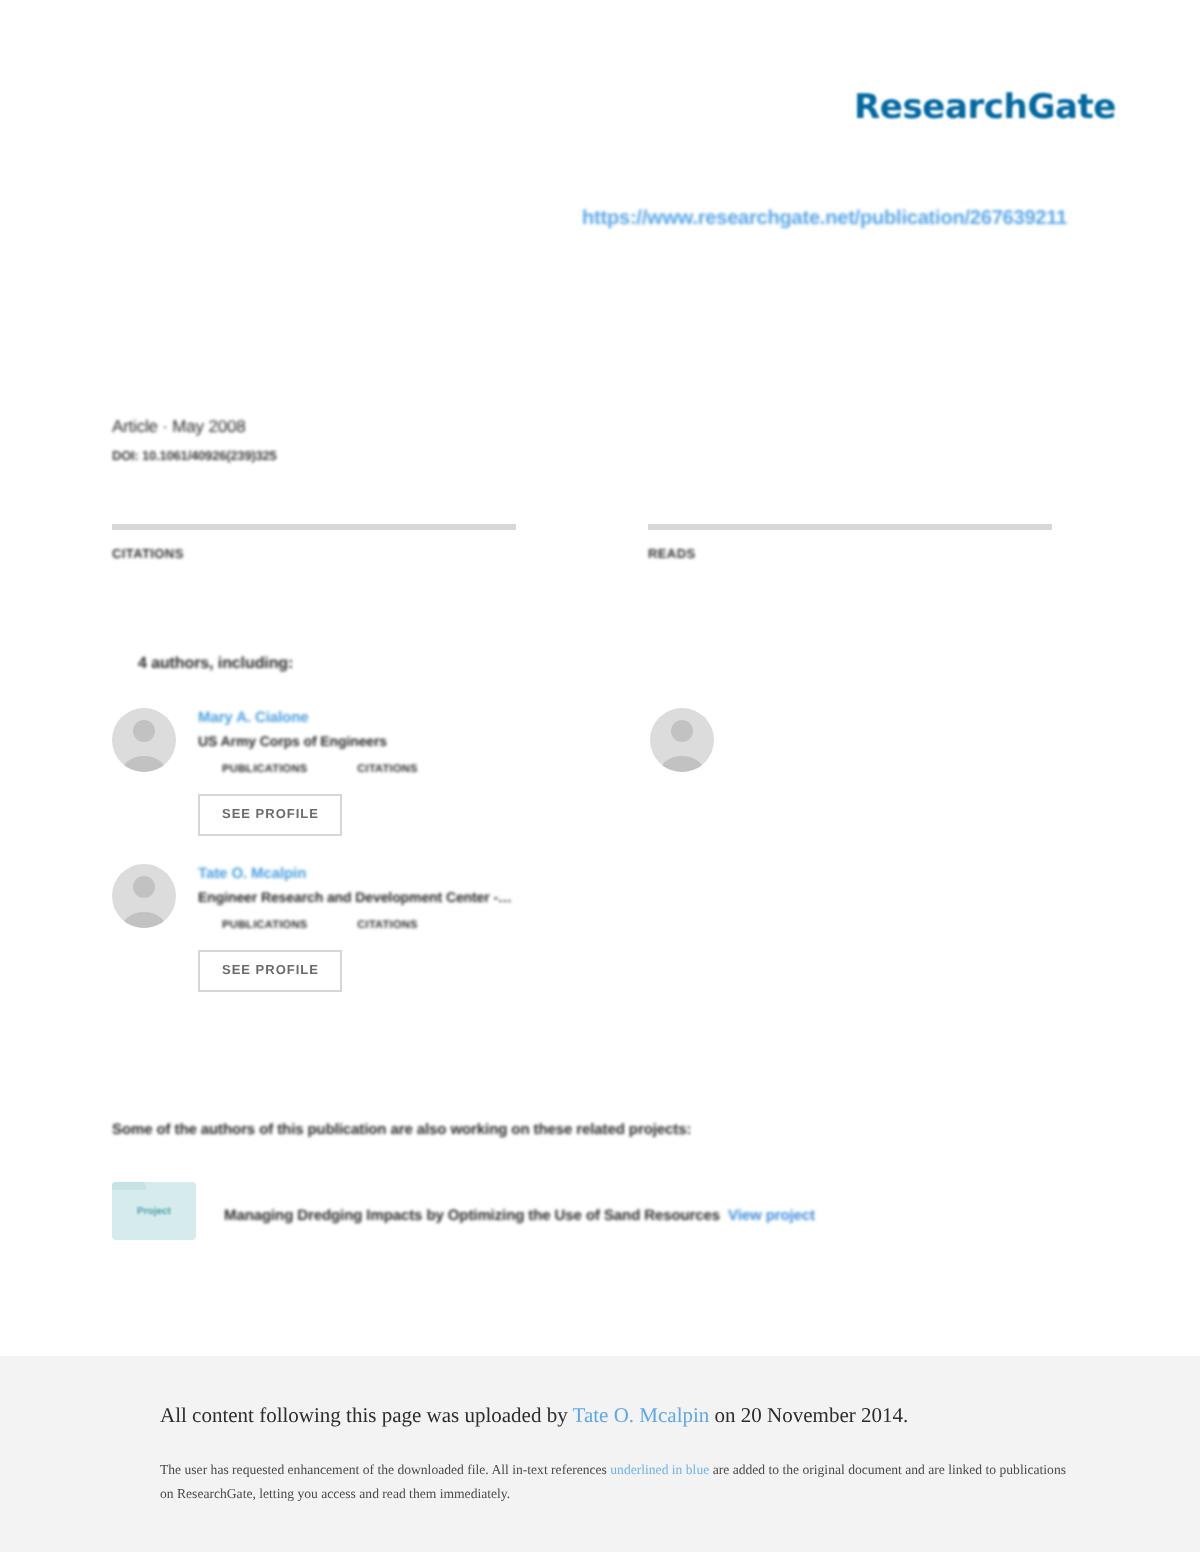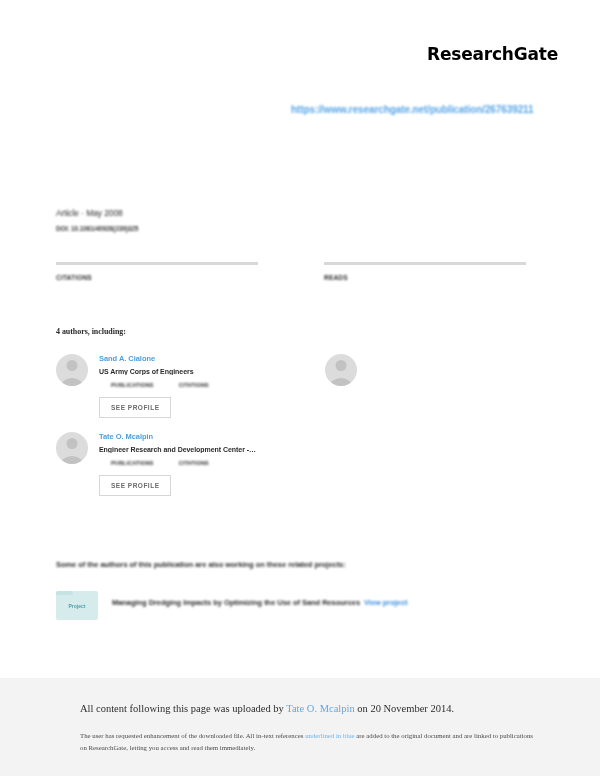--- a/index.html
+++ b/index.html
@@ -35,21 +35,21 @@
     position: absolute;
     top: 44px;
     right: 42px;
     text-align: right;
   }
   .rg-logo {
     font-family: "DejaVu Sans", sans-serif;
     font-size: 17px;
     font-weight: 700;
     letter-spacing: -0.2px;
-    color: #000000;
+    color: #0369a1;
     filter: blur(0.45px);
     white-space: nowrap;
   }
 
   .rg-url {
     position: absolute;
     top: 104px;
     left: 291px;
     font-size: 10px;
     font-weight: 700;
@@ -102,27 +102,26 @@
     font-weight: 700;
     color: #2f2f2f;
     letter-spacing: 0.2px;
     filter: blur(0.8px);
   }
 
   
   .authors-heading {
     position: absolute;
     top: 327px;
-    left: 56px;
+    left: 69px;
     font-size: 8px;
     font-weight: 700;
     color: #2b2b2b;
     letter-spacing: -0.05px;
     filter: blur(0.75px);
-    font-family: Liberation Serif, serif;
   }
 
   .authors-grid {
     position: absolute;
     top: 354px;
     left: 56px;
     width: 480px;
   }
   .author-row {
     display: flex;
@@ -220,20 +219,21 @@
     font-weight: 700;
     color: #2b2b2b;
     letter-spacing: -0.05px;
     filter: blur(0.8px);
   }
   .project-row {
     position: absolute;
     top: 591px;
     left: 56px;
     display: flex;
+    align-items: center;
     gap: 14px;
   }
   .project-icon {
     width: 42px;
     height: 29px;
     background: #d6ecec;
     border-radius: 2px;
     position: relative;
     display: flex;
     align-items: center;
@@ -332,21 +332,21 @@
     <div class="authors-grid">
 
       <div class="author-row">
 
         <div class="author-card">
           <div class="avatar">
             <div class="head"></div>
             <div class="shoulders"></div>
           </div>
           <div class="author-info">
-            <div class="author-name">Sand A. Cialone</div>
+            <div class="author-name">Mary A. Cialone</div>
             <div class="author-affil">US Army Corps of Engineers</div>
             <div class="author-stats">
               <span class="astat">PUBLICATIONS</span>
               <span class="astat">CITATIONS</span>
             </div>
             <div class="see-profile">SEE PROFILE</div>
           </div>
         </div>
 
         <div class="author-card">

